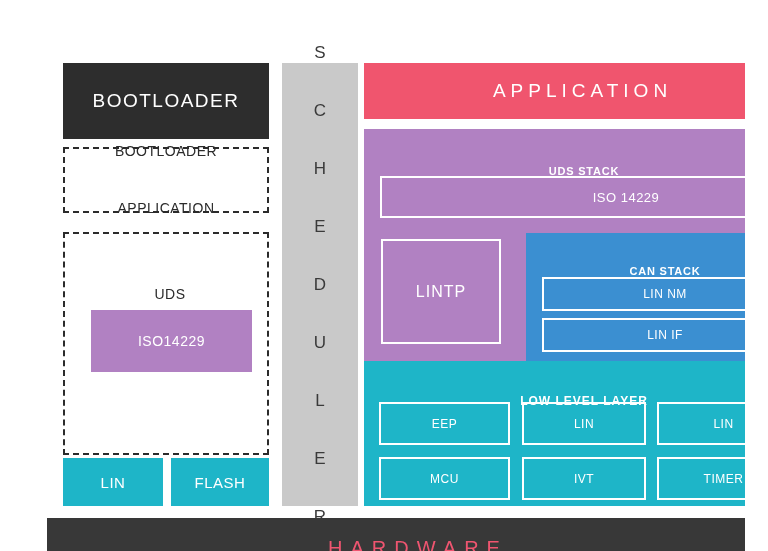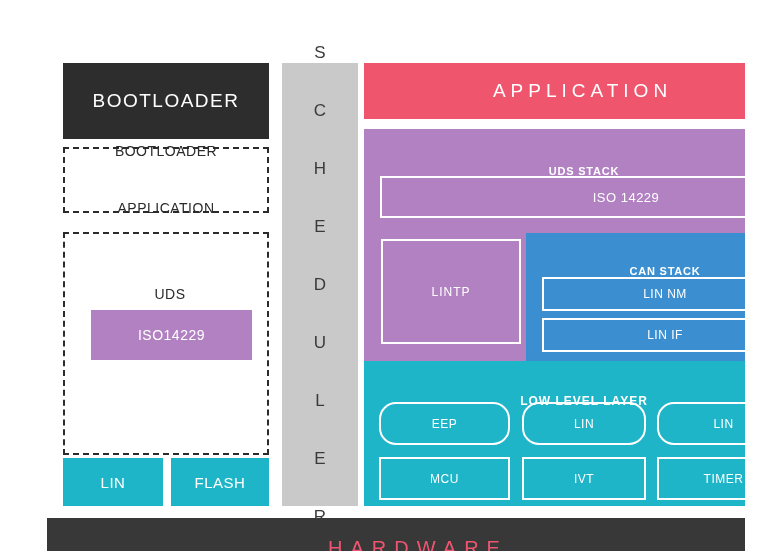--- a/index.html
+++ b/index.html
@@ -34,21 +34,21 @@
     left: 17px; top: 186px; width: 206px; height: 223px; text-decoration: underline;
   }
   .uds-label {
     left: 0; top: 33px; width: 100%;
     text-align: center; font-size: 14px; letter-spacing: 0.5px; color: #2b2b2b;
   }
   .purple-item {
     background: #B181C2; color: #ffffff;
     font-size: 14px; letter-spacing: 0.5px;
   }
-  .uds-item-1 { left: 22px; top: 72px;  width: 161px; height: 50px; }
+  .uds-item-1 { left: 22px; top: 72px;  width: 161px; height: 62px; }
   .uds-item-2 { left: 22px; top: 130px; width: 161px; height: 50px; }
   .cyan-solid { background: #1EB5C8; color: #ffffff; }
   .lin-block   { left: 17px;  top: 412px; width: 100px; height: 48px; font-size: 15px; letter-spacing: 0.5px; }
   .flash-block { left: 125px; top: 412px; width: 98px;  height: 48px; font-size: 15px; letter-spacing: 0.5px; }
 
   
   .scheduler-bar {
     left: 236px; top: 17px; width: 76px; height: 443px;
     background: #C9C9C9;
     display: flex; flex-direction: column; align-items: center; justify-content: center;
@@ -71,37 +71,37 @@
     left: 0; width: 100%; text-align: center;
     color: #ffffff; font-weight: bold; font-size: 11px;
     letter-spacing: 0.8px;
   }
   .uds-stack-title { top: 17px; }
   .outline-box {
     border: 2px solid #ffffff; color: #ffffff;
     background: transparent;
   }
   .iso14229-box { left: 12px; top: 43px; width: 492px; height: 42px; font-size: 13px; letter-spacing: 0.5px; }
-  .lintp-box    { left: 13px; top: 106px; width: 140px; height: 105px; font-size: 12px; letter-spacing: 1px; }
+  .lintp-box    { left: 13px; top: 106px; width: 120px; height: 105px; font-size: 16px; letter-spacing: 1px; }
 
   .can-stack-block {
     left: 480px; top: 187px; width: 270px; height: 128px;
     background: #3B8FD1;
   }
   .can-stack-title { top: 13px; }
   .lin-nm-box { left: 12px; top: 40px; width: 246px; height: 31px; font-size: 12px; letter-spacing: 0.5px; }
   .lin-if-box { left: 12px; top: 81px; width: 246px; height: 30px; font-size: 12px; letter-spacing: 0.5px; }
 
   .low-level-block {
     left: 318px; top: 315px; width: 432px; height: 145px;
     background: #1EB5C8;
   }
   .low-level-title { top: 14px; font-size: 12px; letter-spacing: 1px; }
   .ll-box { height: 43px; font-size: 12px; letter-spacing: 0.5px; }
-  .ll-r1 { top: 37px; border-radius: 17px; }
+  .ll-r1 { top: 37px; }
   .ll-r2 { top: 92px; }
   .ll-c1 { left: 11px;  width: 131px; }
   .ll-c2 { left: 154px; width: 124px; }
   .ll-c3 { left: 289px; width: 133px; }
 
   
   .hardware-bar {
     left: 1px; top: 472px; width: 734px; height: 60px;
     background: #383838; color: #EF5570;
     font-size: 20px; letter-spacing: 8px; text-indent: 8px;

